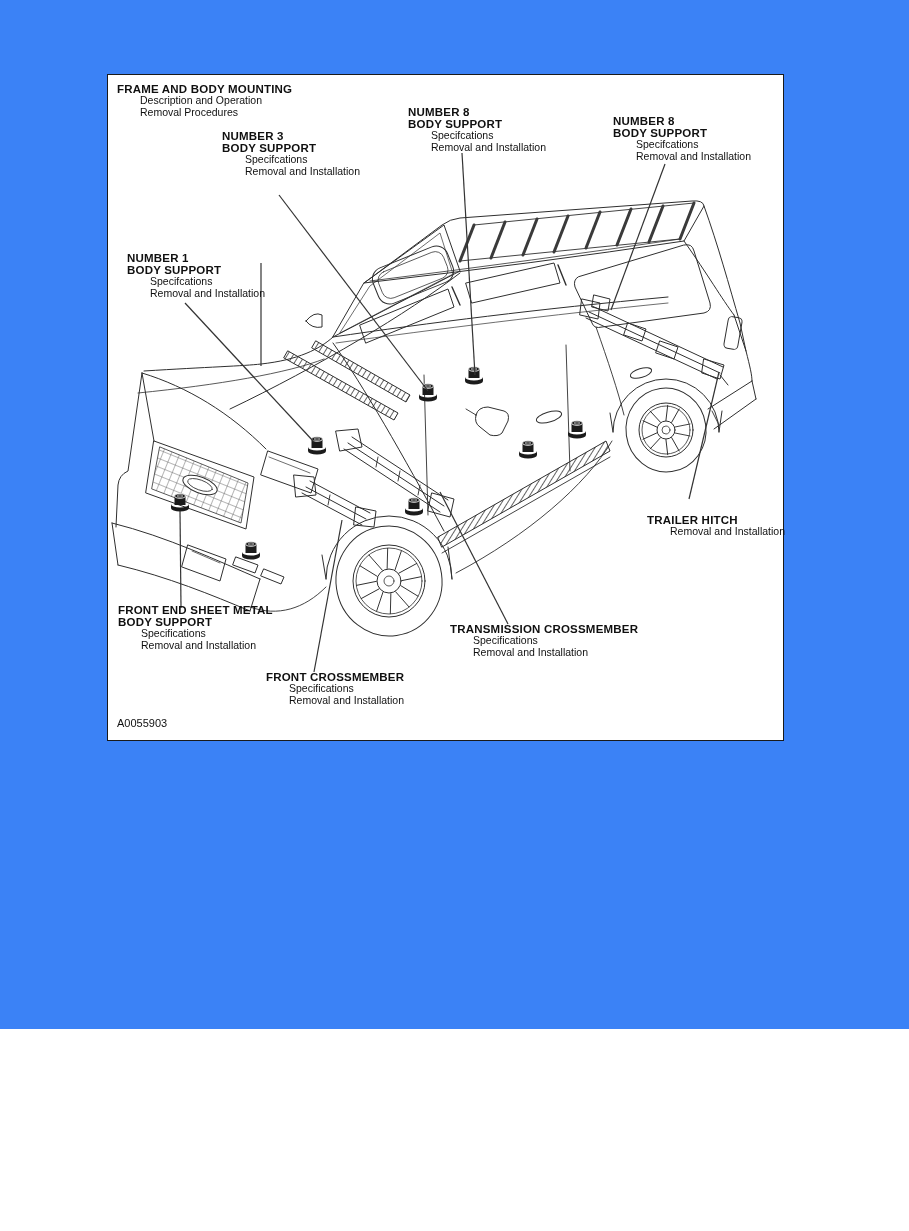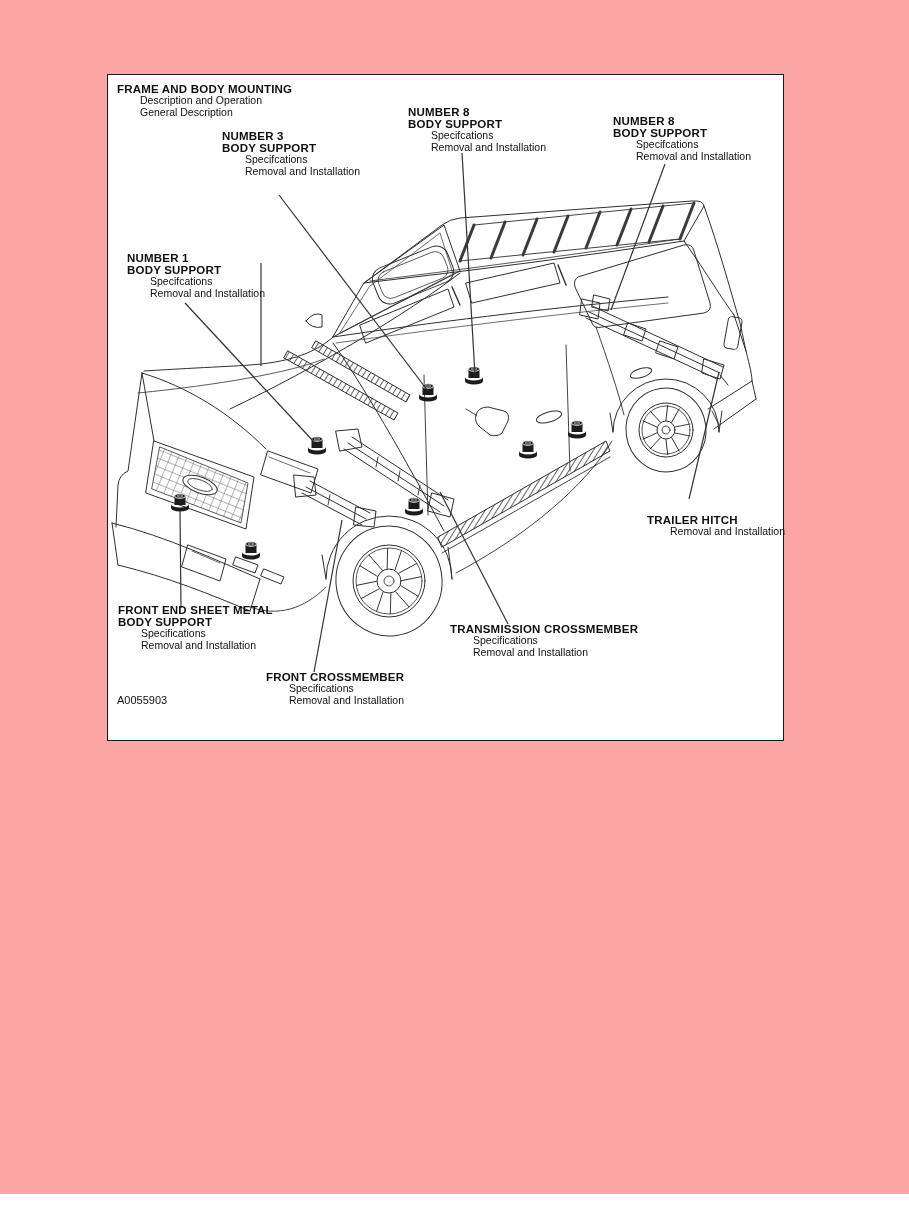--- a/index.html
+++ b/index.html
@@ -1,22 +1,22 @@
 <!DOCTYPE html>
 <html><head>
 <meta charset="utf-8">
 <style>
   html,body{margin:0;padding:0;background:#ffffff;}
-  .page{position:relative;width:909px;height:1194px;background:#fca5a5;overflow:hidden;}
+  .page{position:relative;width:909px;height:1029px;background:#3b82f6;overflow:hidden;}
   .figure-box{position:absolute;left:107px;top:74px;width:677px;height:667px;border:1.5px solid #1a1a1a;background:#ffffff;box-sizing:border-box;}
   .figure-box svg{position:absolute;left:0;top:0;}
   .callout{position:absolute;color:#101010;z-index:5;}
   .c-title{font:bold 11.5px/12px "Liberation Sans", sans-serif;letter-spacing:.2px;white-space:nowrap;}
   .c-sub{font:10.5px/11.5px "Liberation Sans", sans-serif;white-space:nowrap;margin-left:23px;}
-  .figure-code{position:absolute;left:117px;top:694px;font:11px/12px "Liberation Sans", sans-serif;color:#101010;z-index:5;}
+  .figure-code{position:absolute;left:117px;top:717px;font:11px/12px "Liberation Sans", sans-serif;color:#101010;z-index:5;}
 </style>
 </head>
 <body>
 
 <div class="page">
   <div class="figure-box">
 
     <svg width="674" height="664" viewBox="0 0 674 664">
       <defs>
         <pattern id="hatch" width="5" height="5" patternUnits="userSpaceOnUse" patternTransform="rotate(32)">
@@ -227,21 +227,21 @@
         <line x1="206" y1="597" x2="234" y2="445"></line>
         <line x1="400" y1="549" x2="332" y2="417"></line>
         <line x1="581" y1="424" x2="611" y2="297"></line>
       </g>
     </svg>
   </div>
 
   <div class="callout" style="left:117px;top:83px">
     <div class="c-title">FRAME AND BODY MOUNTING</div>
     <div class="c-sub">Description and Operation</div>
-    <div class="c-sub">General Description</div>
+    <div class="c-sub">Removal Procedures</div>
   </div>
 
   <div class="callout" style="left:127px;top:252px">
     <div class="c-title">NUMBER 1</div>
     <div class="c-title">BODY SUPPORT</div>
     <div class="c-sub">Specifcations</div>
     <div class="c-sub">Removal and Installation</div>
   </div>
 
   <div class="callout" style="left:222px;top:130px">

